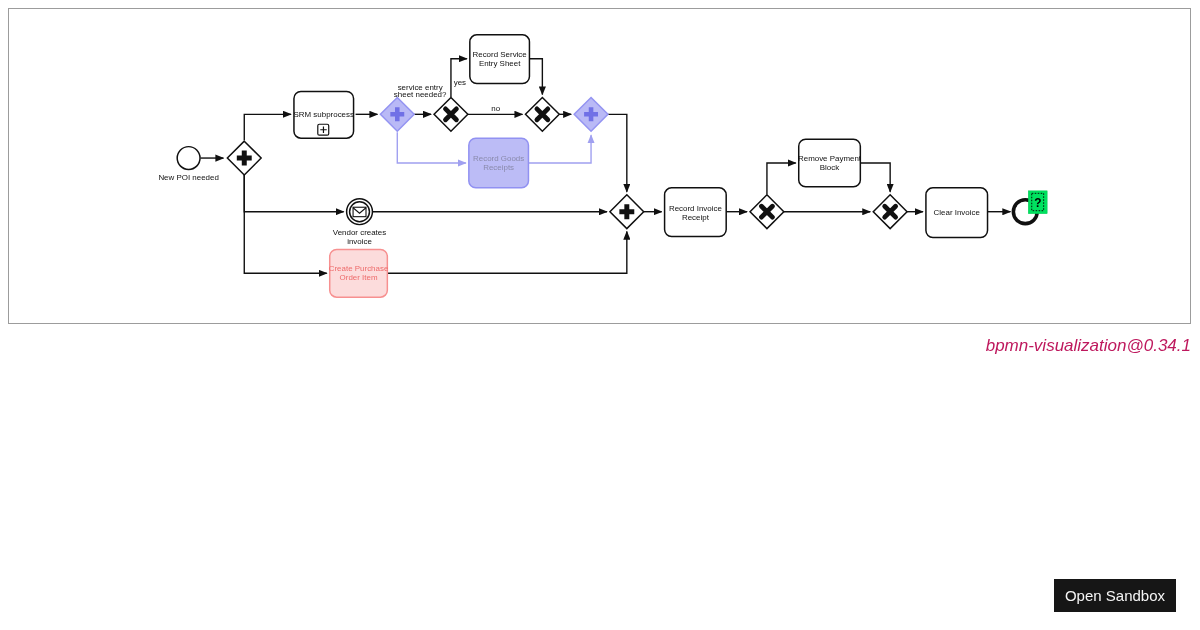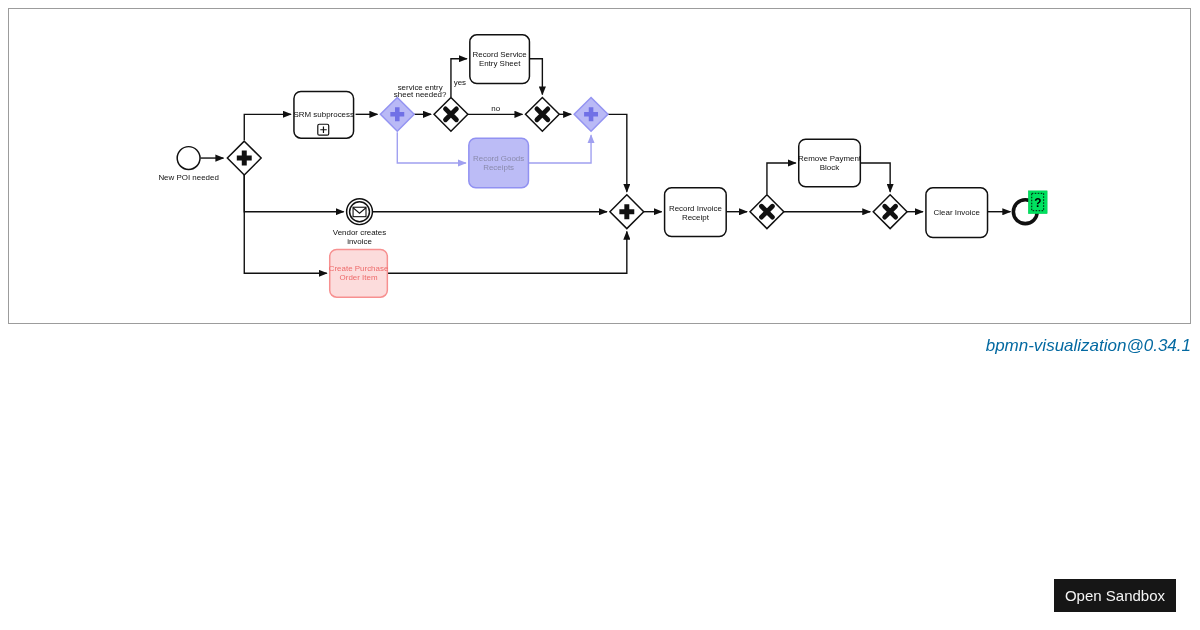--- a/index.html
+++ b/index.html
@@ -25,21 +25,21 @@
   .task-red{fill:#fcdcdc;stroke:#f79090;stroke-width:1.5;}
   .lbl{font-size:8px;fill:#111111;text-anchor:middle;}
   .lbl-purple{fill:#8a8aac;}
   .lbl-red{fill:#ee6b6b;}
   .overlay-green{fill:#00e25f;stroke:#00c853;stroke-width:0.5;}
   .tofu{fill:none;stroke:#000;stroke-width:0.9;stroke-dasharray:1.6 1.4;}
   .tofu-q{font-size:12px;font-weight:bold;fill:#000;text-anchor:middle;}
 
   .version-label{
     position:absolute;top:336px;right:9px;
-    font-size:17px;font-style:italic;color:#0369a1;
+    font-size:17px;font-style:italic;color:#be185d;
     font-family:"Liberation Sans",sans-serif;
   }
   .open-sandbox-btn{
     position:absolute;right:24px;bottom:18px;
     background:#161616;color:#f5f5f5;border:none;border-radius:0;
     padding:8px 11px;font-size:15px;line-height:17px;
     font-family:"Liberation Sans",sans-serif;cursor:pointer;
     min-width:109px;text-align:center;box-sizing:border-box;margin-left:48px;
   }
 </style>

